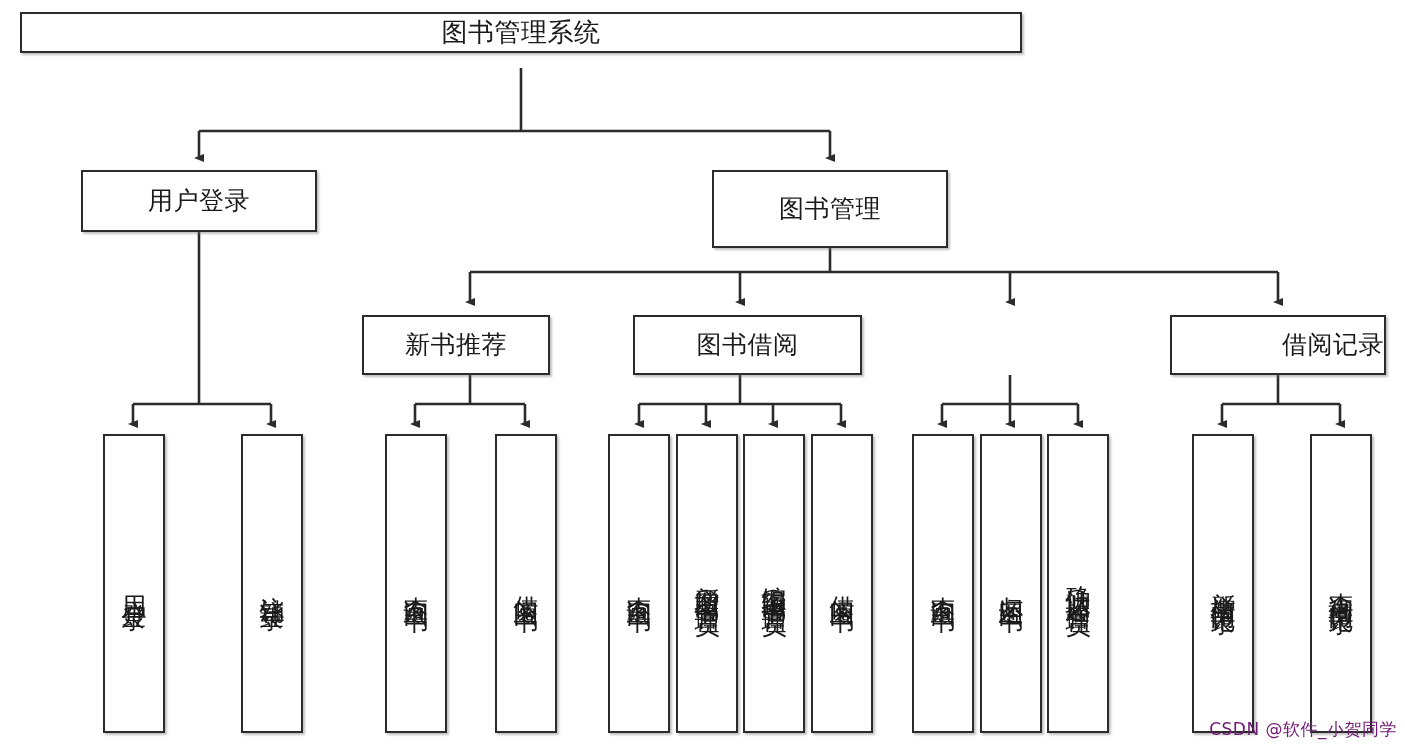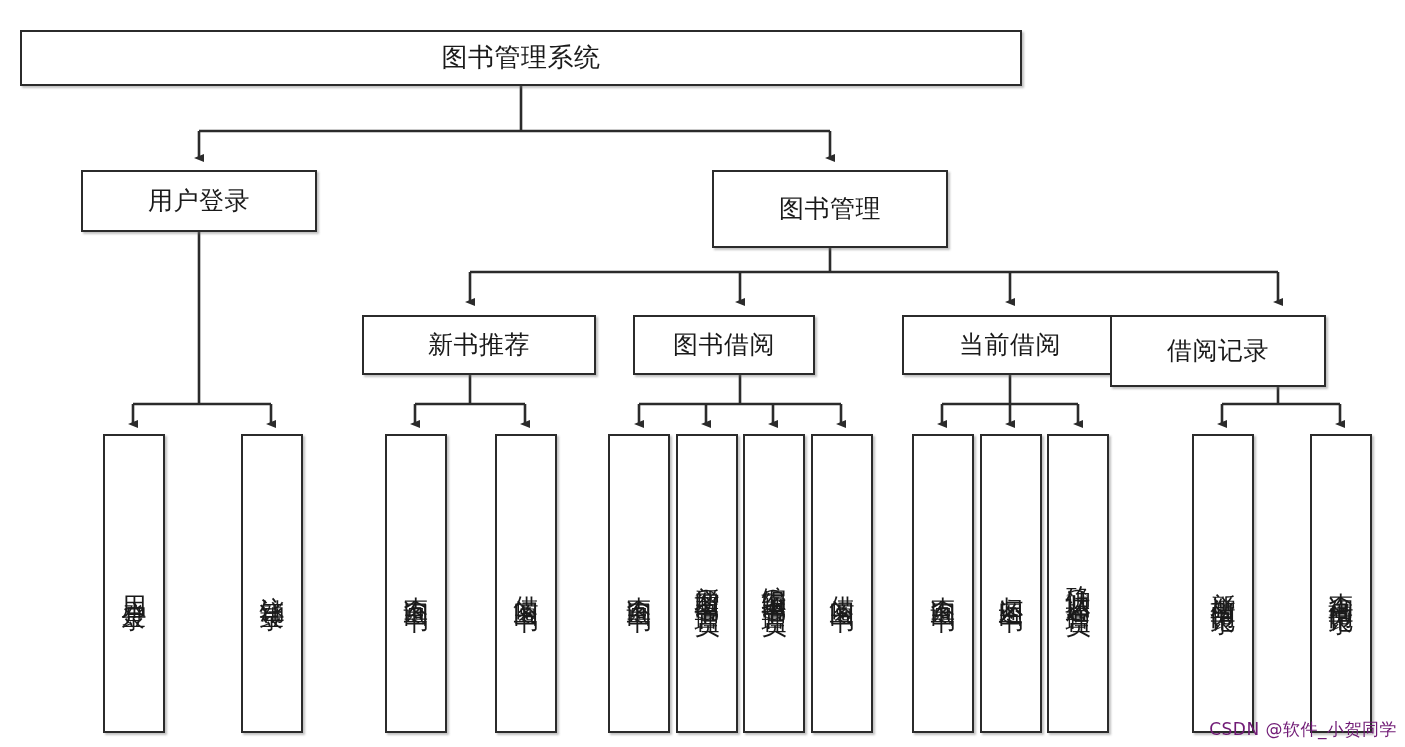--- a/index.html
+++ b/index.html
@@ -125,41 +125,38 @@
       <path d="M1010,404 L1010,424" marker-end="url(#arrow)"></path>
       <path d="M1078,404 L1078,424" marker-end="url(#arrow)"></path>
 
       <path d="M1278,375 L1278,404"></path>
       <path d="M1222,404 L1340,404"></path>
       <path d="M1222,404 L1222,424" marker-end="url(#arrow)"></path>
       <path d="M1340,404 L1340,424" marker-end="url(#arrow)"></path>
     </g>
   </svg>
 
-  <div class="node horiz root" style="left:20px; top:30px; width:1002px; height:56px;">
+  <div class="node horiz root" style="left:20px; top:12px; width:1002px; height:41px;">
     <span class="label">图书管理系统</span>
   </div>
 
   <div class="node horiz" style="left:81px; top:170px; width:236px; height:62px;">
     <span class="label">用户登录</span>
   </div>
   <div class="node horiz" style="left:712px; top:170px; width:236px; height:78px;">
     <span class="label">图书管理</span>
   </div>
 
-  <div class="node horiz" style="left:362px; top:315px; width:234px; height:60px;">
+  <div class="node horiz" style="left:362px; top:315px; width:188px; height:60px;">
     <span class="label">新书推荐</span>
   </div>
-  <div class="node horiz" style="left:633px; top:315px; width:182px; height:60px;">
+  <div class="node horiz" style="left:633px; top:315px; width:229px; height:60px;">
     <span class="label">图书借阅</span>
   </div>
-  <div class="node horiz" style="left:902px; top:315px; width:216px; height:60px;">
-    <span class="label">当前借阅</span>
-  </div>
-  <div class="node horiz" style="left:1110px; top:315px; width:216px; height:72px;">
+  <div class="node horiz" style="left:1170px; top:315px; width:216px; height:60px;justify-content:flex-end;">
     <span class="label">借阅记录</span>
   </div>
 
   <div class="node vert" style="left:103px; top:434px; width:62px; height:299px;">
     <span class="label">用户登录</span>
   </div>
   <div class="node vert" style="left:241px; top:434px; width:62px; height:299px;">
     <span class="label">注销登录</span>
   </div>
 

